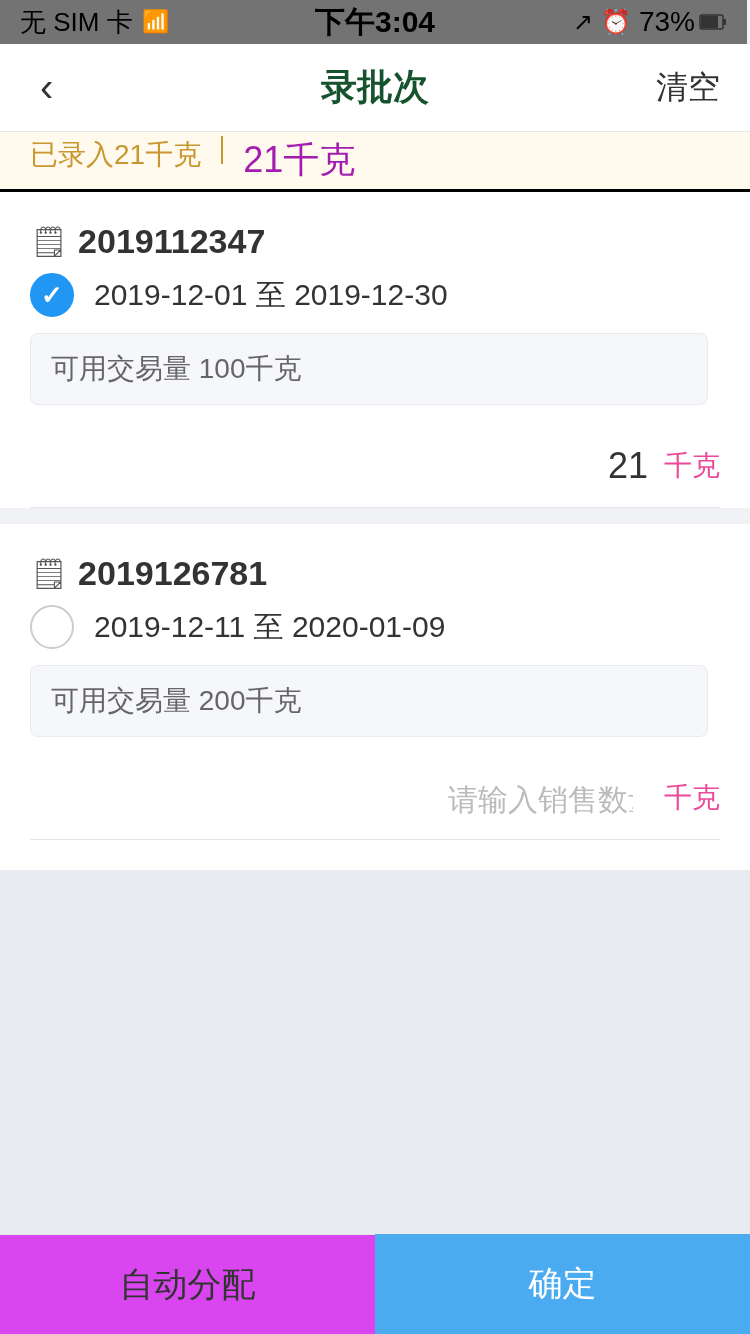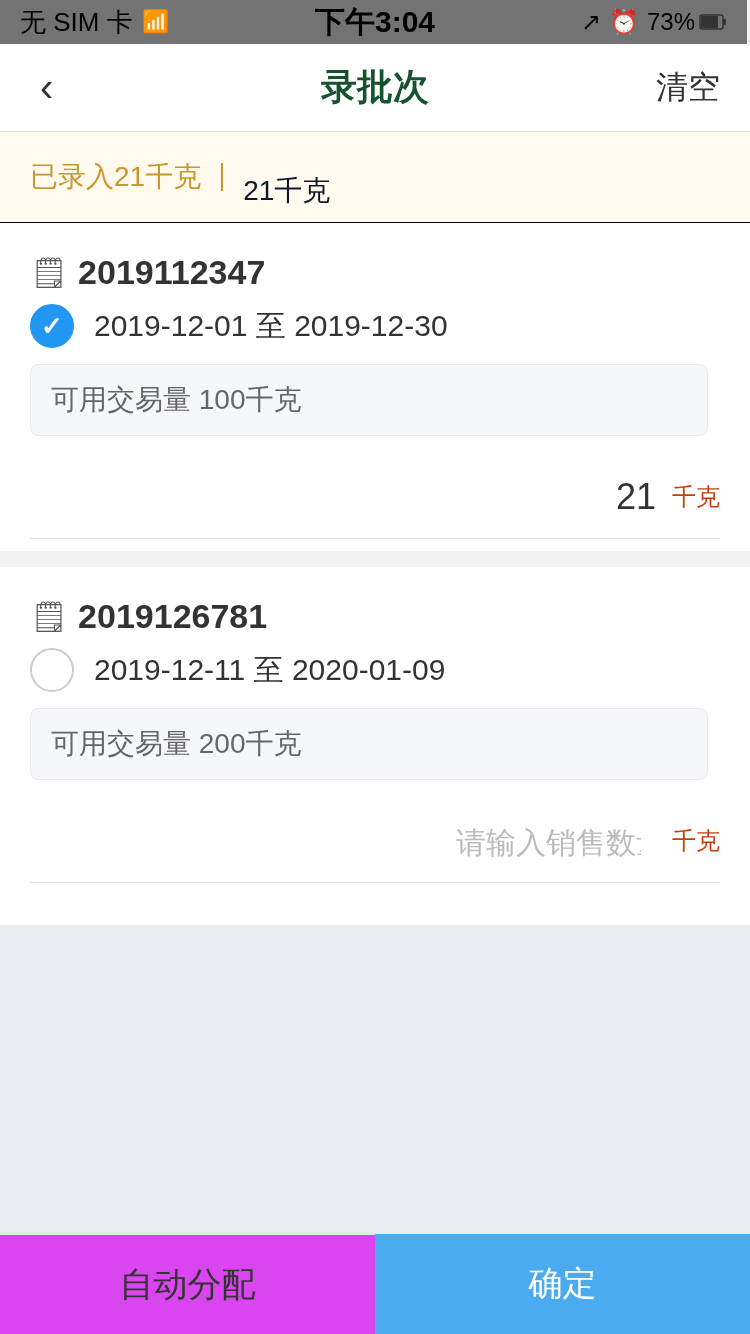--- a/index.html
+++ b/index.html
@@ -43,21 +43,21 @@
       gap: 8px;
       font-size: 24px;
     }
     .wifi-icon {
       font-size: 22px;
     }
     .battery-icon {
       display: inline-flex;
       align-items: center;
       gap: 4px;
-      font-size: 24px;
+      font-size: 28px;
     }
 
     
     .nav-bar {
       width: 750px;
       height: 88px;
       background: #fff;
       display: flex;
       align-items: center;
       justify-content: space-between;
@@ -81,39 +81,38 @@
     .nav-clear {
       font-size: 32px;
       color: #333;
       cursor: pointer;
     }
 
     
     .info-banner {
       width: 750px;
       background: #fff9ee;
-      padding: 12px 30px;
-      display: flex;
-      align-items: center;
+      padding: 4px 30px;
+      display: flex;
+      align-items: flex-start;
       gap: 20px;
-      border-bottom: 1px solid #000000;
+      border-bottom: 3px solid #000000;
     }
     .info-label {
       font-size: 28px;
       color: #c8972f;
     }
     .info-divider {
       width: 2px;
       height: 28px;
       background: #c8972f;
     }
     .info-value {
-      font-size: 28px;
-      color: #0f172a;
-      margin-top: 28px;
+      font-size: 36px;
+      color: #a21caf;
     }
 
     
     .item-card {
       background: #fff;
       margin-top: 0;
       padding: 30px 30px 0 30px;
     }
 
     .item-header {
@@ -178,43 +177,43 @@
     }
 
     
     .qty-row {
       display: flex;
       align-items: center;
       justify-content: flex-end;
       gap: 16px;
       padding: 20px 0;
       border-bottom: 1px solid #e5e5e5;
-      margin-bottom: 12px;
+      margin-bottom: 0;
     }
     .qty-input {
       text-align: right;
       font-size: 36px;
       color: #333;
       border: none;
       outline: none;
       background: transparent;
       width: 200px;
     }
     .qty-input::placeholder {
       color: #bbb;
       font-size: 30px;
     }
     .qty-value {
       font-size: 36px;
       color: #333;
       font-weight: 500;
     }
     .qty-unit {
-      font-size: 24px;
-      color: #c2410c;
+      font-size: 28px;
+      color: #ec4899;
     }
 
     .section-divider {
       height: 16px;
       background: #f0f2f5;
     }
 
     
     .card-bottom-padding {
       padding-bottom: 30px;

